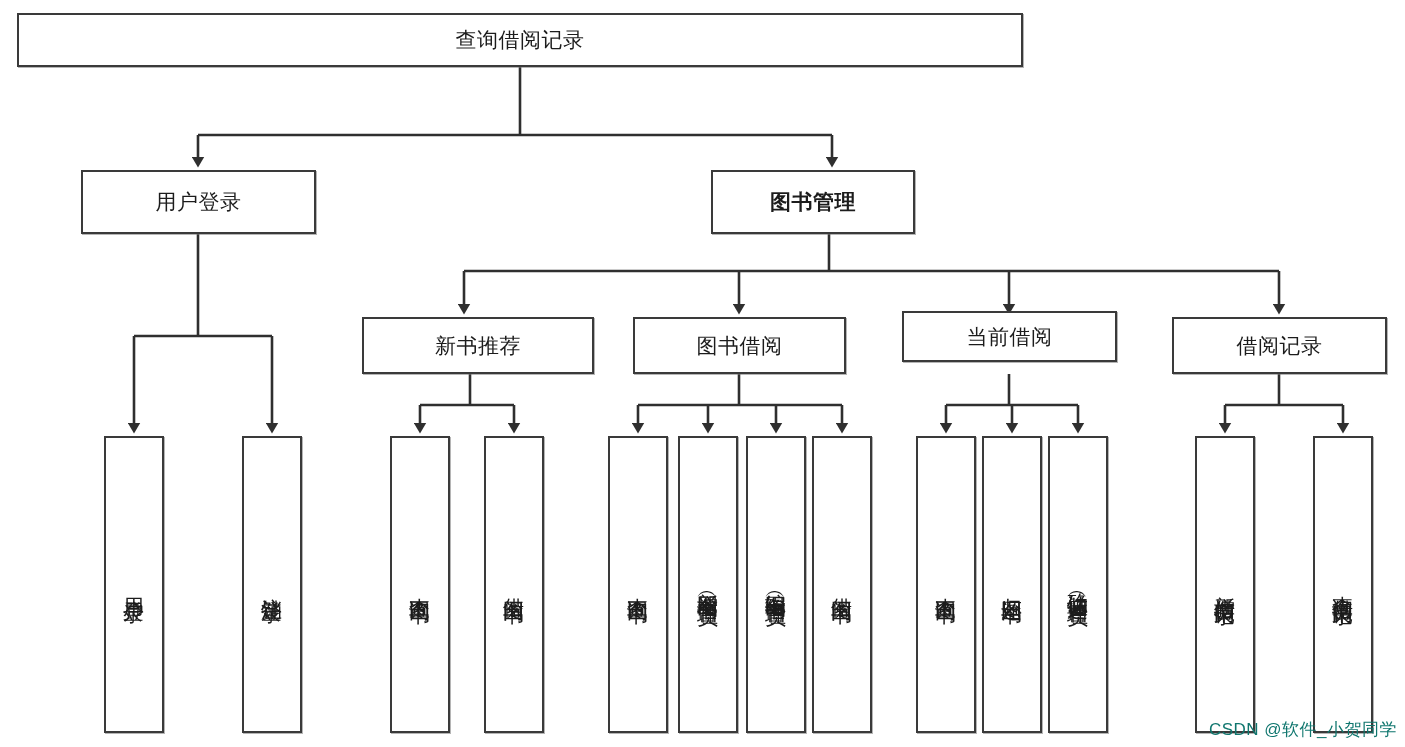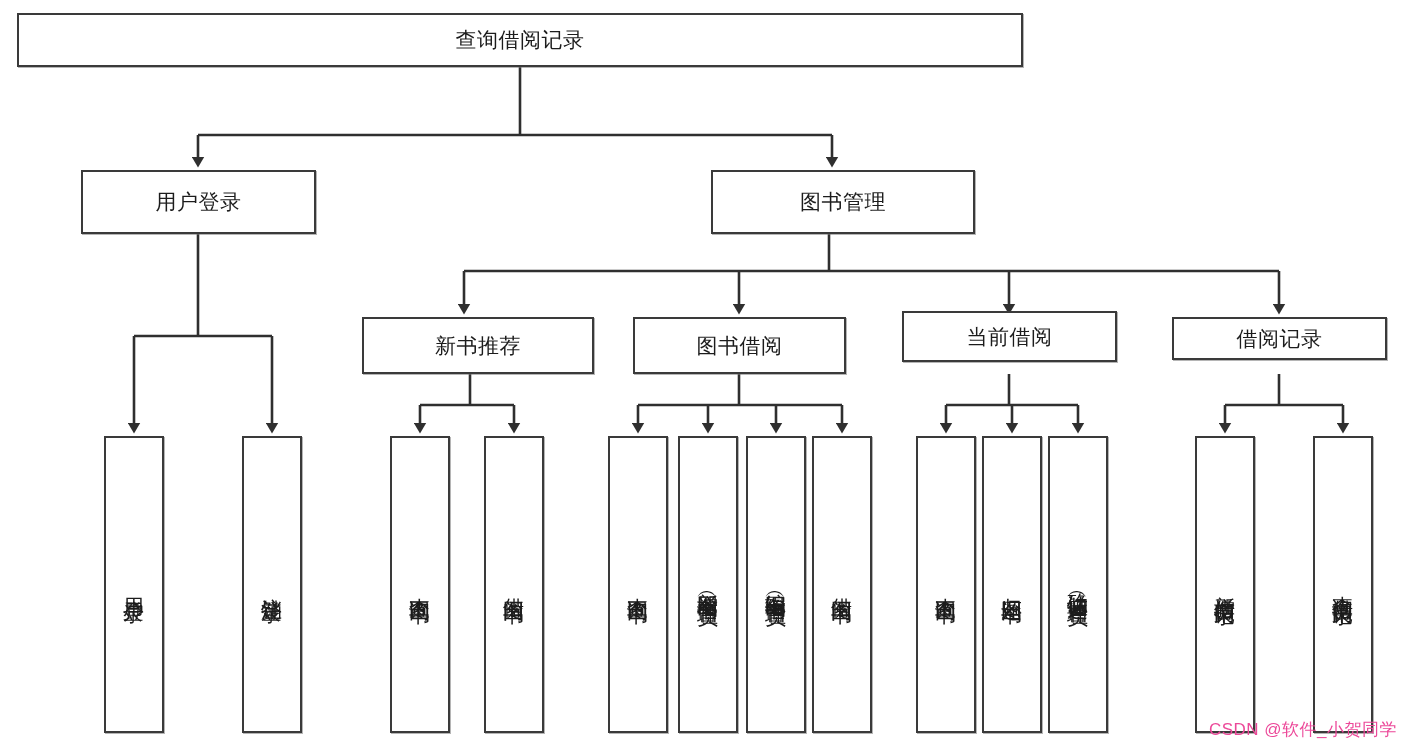--- a/index.html
+++ b/index.html
@@ -65,21 +65,21 @@
     top: 0;
     width: 1405px;
     height: 747px;
     pointer-events: none;
   }
   #watermark {
     position: absolute;
     right: 8px;
     bottom: 6px;
     font-size: 17px;
-    color: #ec4899;
+    color: #0f766e;
     white-space: nowrap;
     letter-spacing: 0.5px;
   }
 </style>
 </head>
 <body>
 
 <div id="diagram">
 
   <svg class="connectors" viewBox="0 0 1405 747" width="1405" height="747">
@@ -134,34 +134,34 @@
     </g>
   </svg>
 
   <div class="node-box" style="left:17px; top:13px; width:1006px; height:54px;">
     <span class="node-label-h">查询借阅记录</span>
   </div>
 
   <div class="node-box" style="left:81px; top:170px; width:235px; height:64px;">
     <span class="node-label-h">用户登录</span>
   </div>
-  <div class="node-box" style="left:711px; top:170px; width:264px; height:64px;">
+  <div class="node-box" style="left:711px; top:170px; width:204px; height:64px;font-weight:bold;">
     <span class="node-label-h">图书管理</span>
   </div>
 
   <div class="node-box" style="left:362px; top:317px; width:232px; height:57px;">
     <span class="node-label-h">新书推荐</span>
   </div>
   <div class="node-box" style="left:633px; top:317px; width:213px; height:57px;font-family:Liberation Mono, monospace;">
     <span class="node-label-h">图书借阅</span>
   </div>
   <div class="node-box" style="left:902px; top:311px; width:215px; height:51px;">
     <span class="node-label-h">当前借阅</span>
   </div>
-  <div class="node-box" style="left:1172px; top:317px; width:215px; height:43px;">
+  <div class="node-box" style="left:1172px; top:317px; width:215px; height:57px;">
     <span class="node-label-h">借阅记录</span>
   </div>
 
   <div class="node-box" style="left:104px; top:436px; width:60px; height:297px;">
     <span class="node-label-v">用户登录</span>
   </div>
   <div class="node-box" style="left:242px; top:436px; width:60px; height:297px;">
     <span class="node-label-v">注销登录</span>
   </div>
 

